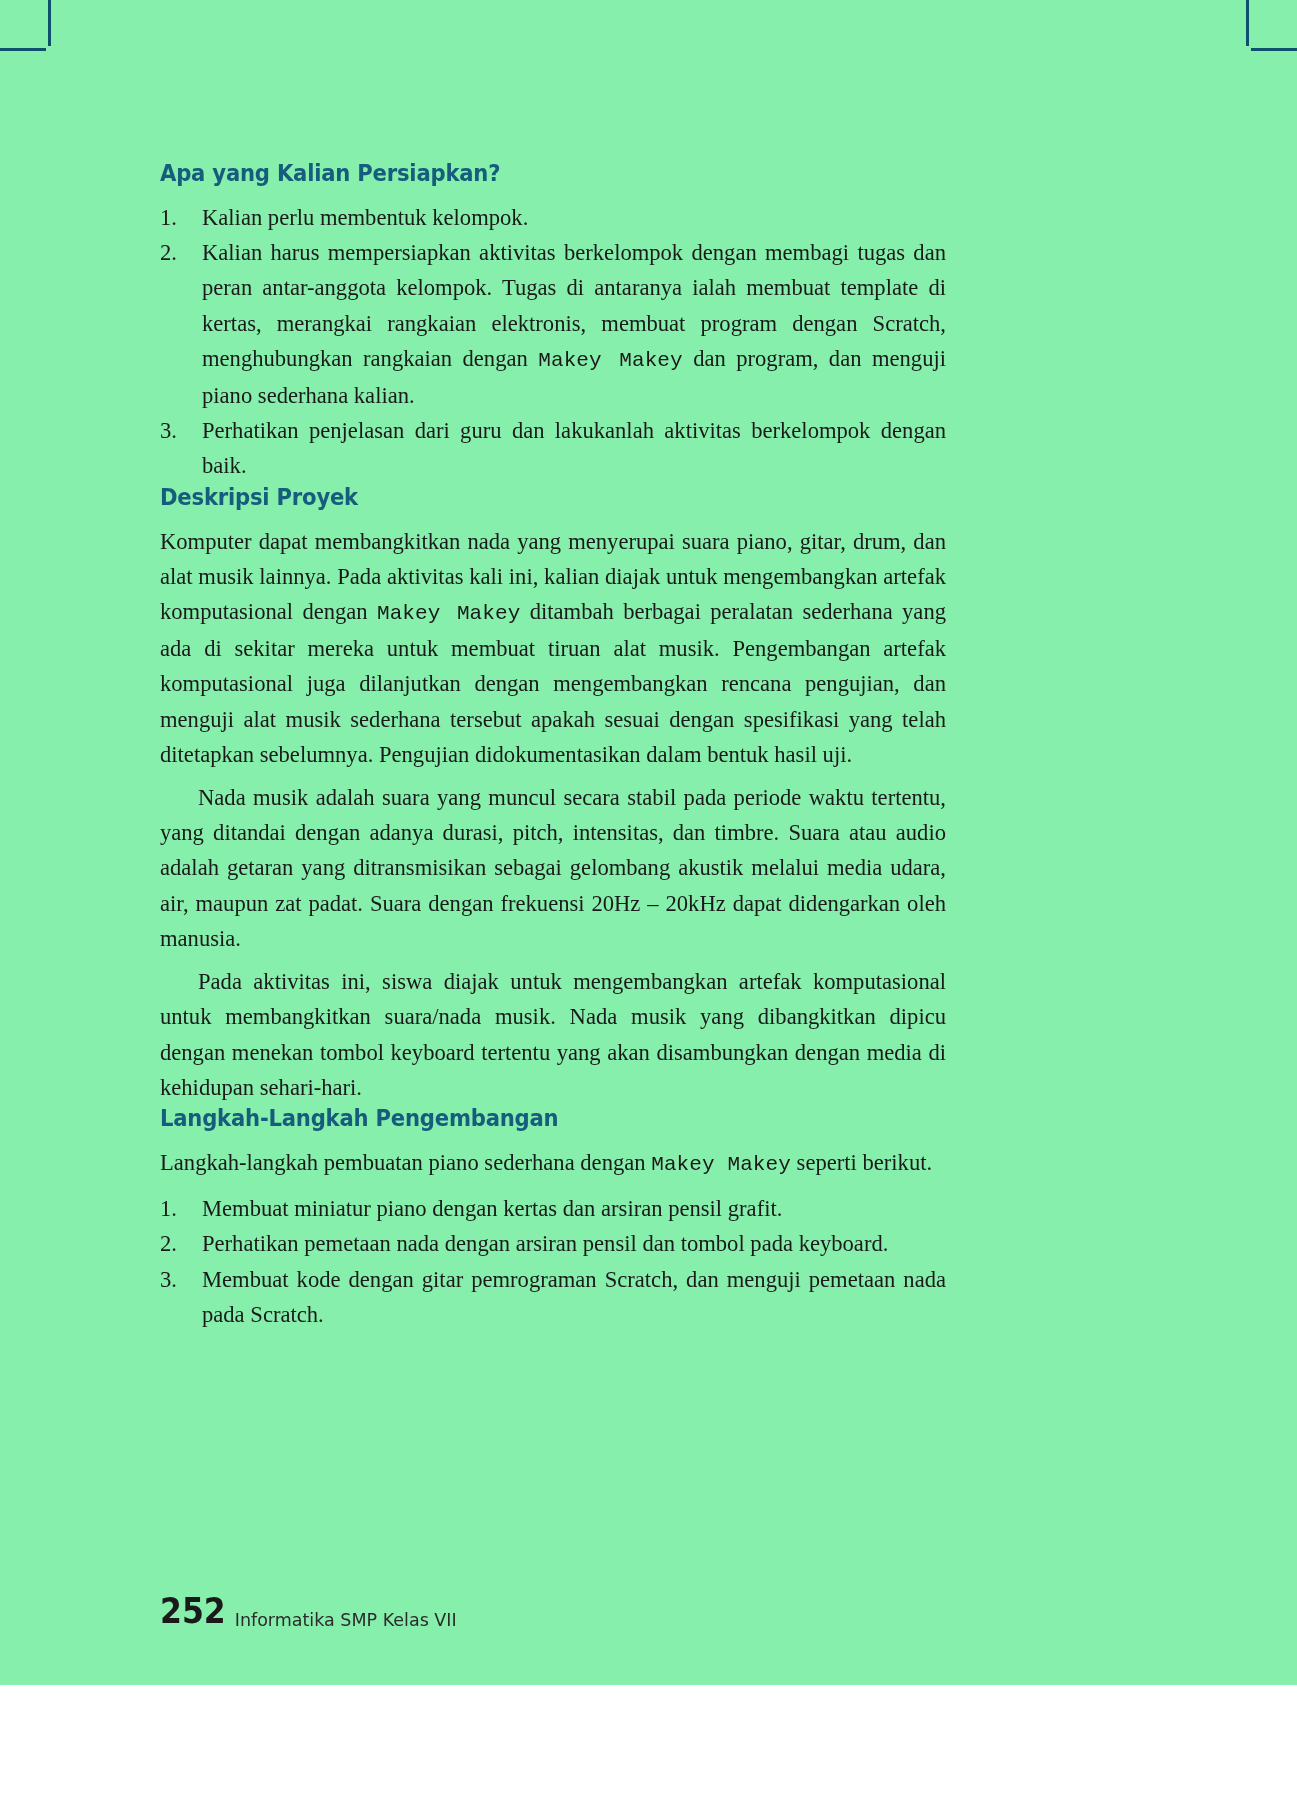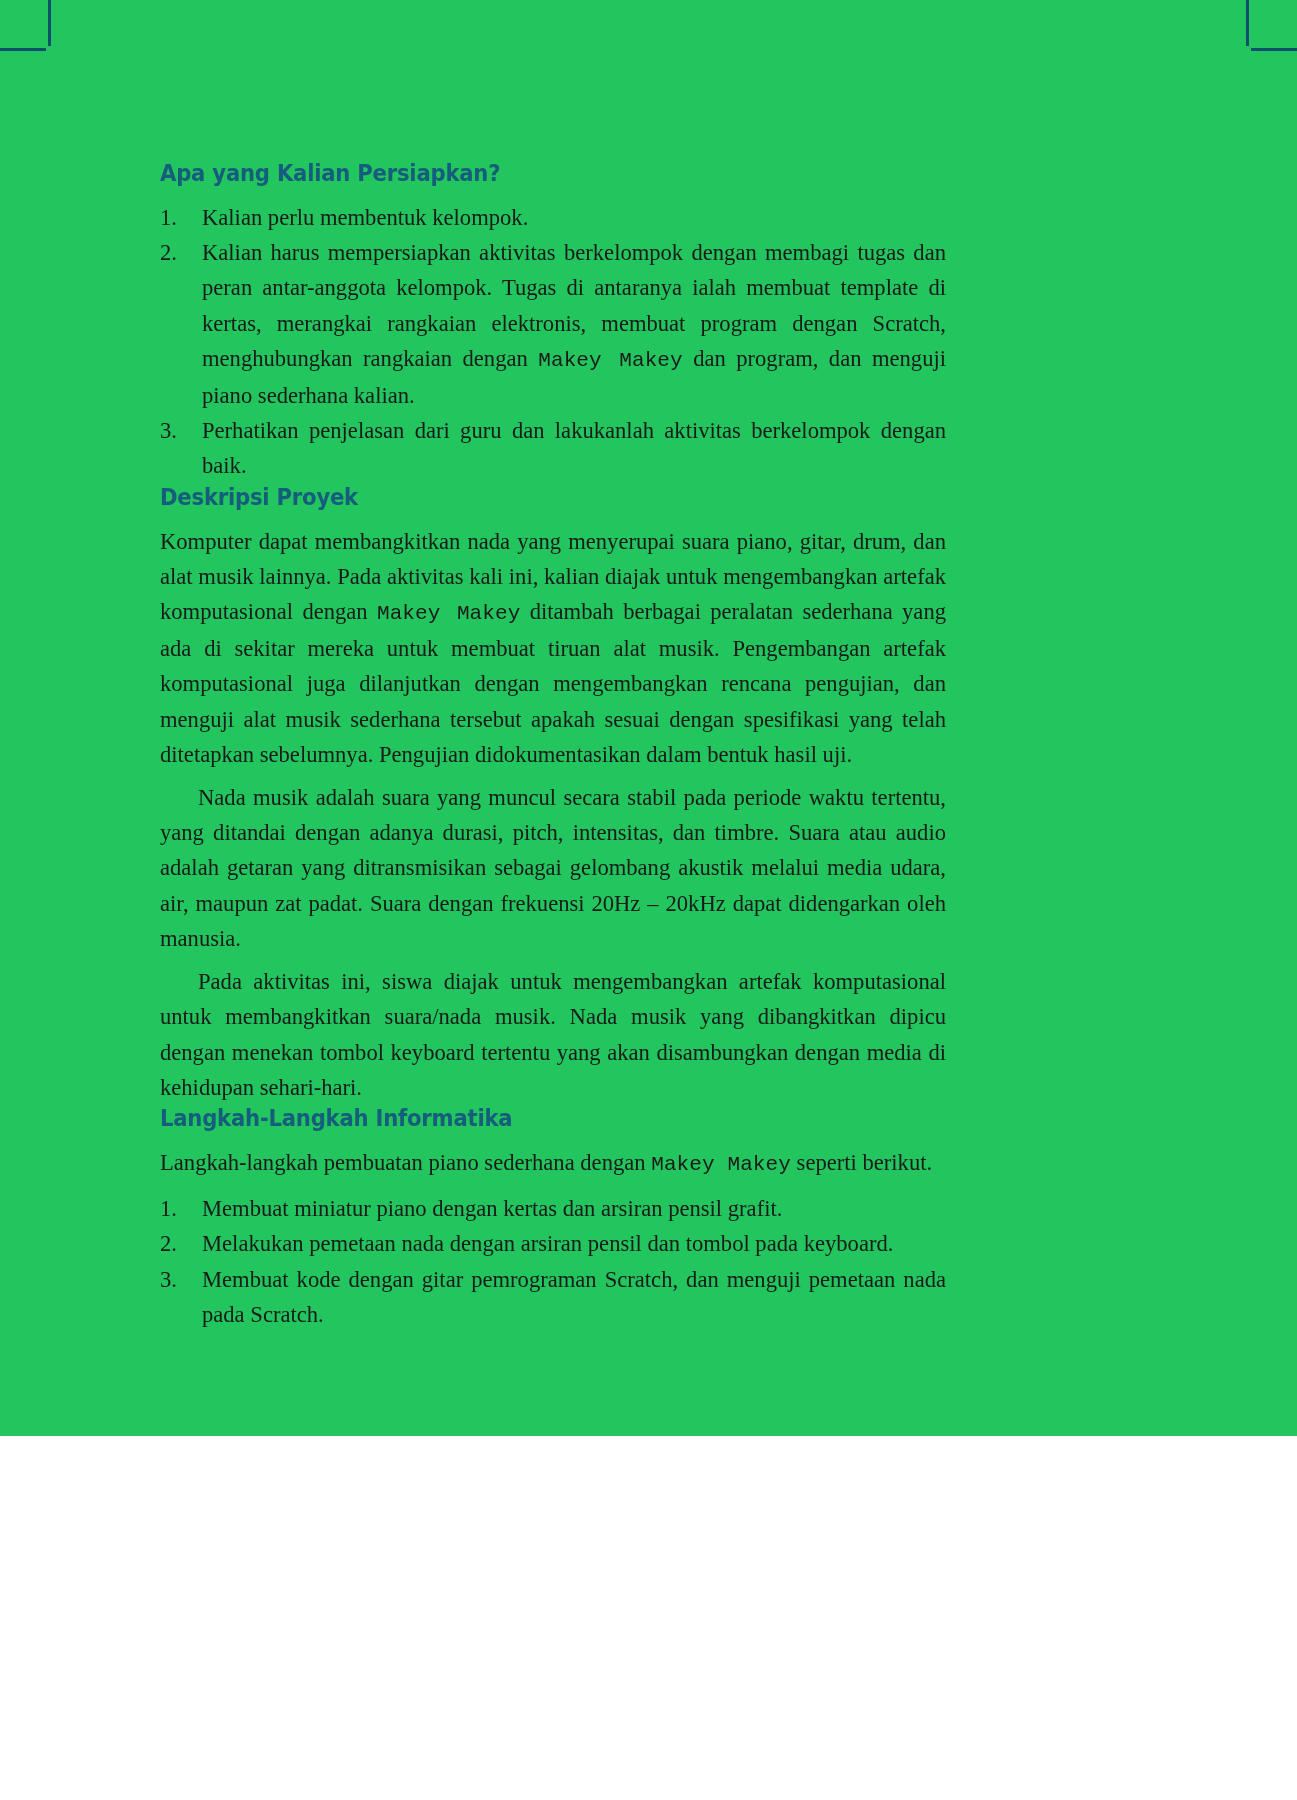--- a/index.html
+++ b/index.html
@@ -3,22 +3,22 @@
 <meta charset="utf-8">
 <style>
   html, body {
     margin: 0;
     padding: 0;
     background: #ffffff;
   }
   .page {
     position: relative;
     width: 1297px;
-    height: 1436px;
-    background: #22c55e;
+    height: 1685px;
+    background: #86efac;
     overflow: hidden;
     font-family: "Liberation Serif", "DejaVu Serif", serif;
     color: #1a1a1a;
   }
 
   
   .crop {
     position: absolute;
     background: #0d4f6c;
   }
@@ -155,34 +155,34 @@
     </ol>
 
     <h2 class="section-heading spaced-above">Deskripsi Proyek</h2>
 
     <p class="body"><span>Komputer dapat membangkitkan nada yang menyerupai suara piano, gitar, drum, dan alat musik lainnya. Pada aktivitas kali ini, kalian diajak untuk mengembangkan artefak komputasional dengan </span><span class="mono">Makey  Makey</span><span> ditambah berbagai peralatan sederhana yang ada di sekitar mereka untuk membuat tiruan alat musik. Pengembangan artefak komputasional juga dilanjutkan dengan mengembangkan rencana pengujian, dan menguji alat musik sederhana tersebut apakah sesuai dengan spesifikasi yang telah ditetapkan sebelumnya. Pengujian didokumentasikan dalam bentuk hasil uji.</span></p>
 
     <p class="body indent"><span>Nada musik adalah suara yang muncul secara stabil pada periode waktu tertentu, yang ditandai dengan adanya durasi, </span><span class="ital">pitch</span><span>, intensitas, dan timbre. Suara atau audio adalah getaran yang ditransmisikan sebagai gelombang akustik melalui media udara, air, maupun zat padat. Suara dengan frekuensi 20Hz – 20kHz dapat didengarkan oleh manusia.</span></p>
 
     <p class="body indent">Pada aktivitas ini, siswa diajak untuk mengembangkan artefak komputasional untuk membangkitkan suara/nada musik. Nada musik yang dibangkitkan dipicu dengan menekan tombol keyboard tertentu yang akan disambungkan dengan media di kehidupan sehari-hari.</p>
 
-    <h2 class="section-heading spaced-above">Langkah-Langkah Informatika</h2>
+    <h2 class="section-heading spaced-above">Langkah-Langkah Pengembangan</h2>
 
     <p class="body"><span>Langkah-langkah pembuatan piano sederhana dengan </span><span class="mono">Makey  Makey</span><span> seperti berikut.</span></p>
 
     <div class="gap-sm"></div>
 
     <ol class="num-list">
       <li>
         <span class="marker">1.</span>
         <span>Membuat miniatur piano dengan kertas dan arsiran pensil grafit.</span>
       </li>
       <li>
         <span class="marker">2.</span>
-        <span><span>Melakukan pemetaan nada dengan arsiran pensil dan tombol pada </span><span class="ital">keyboard</span><span>.</span></span>
+        <span><span>Perhatikan pemetaan nada dengan arsiran pensil dan tombol pada </span><span class="ital">keyboard</span><span>.</span></span>
       </li>
       <li>
         <span class="marker">3.</span>
         <span><span>Membuat kode dengan gitar pemrograman </span><span class="ital">Scratch</span><span>, dan menguji pemetaan nada pada </span><span class="ital">Scratch</span><span>.</span></span>
       </li>
     </ol>
 
   </div>
 
   <div class="footer">

